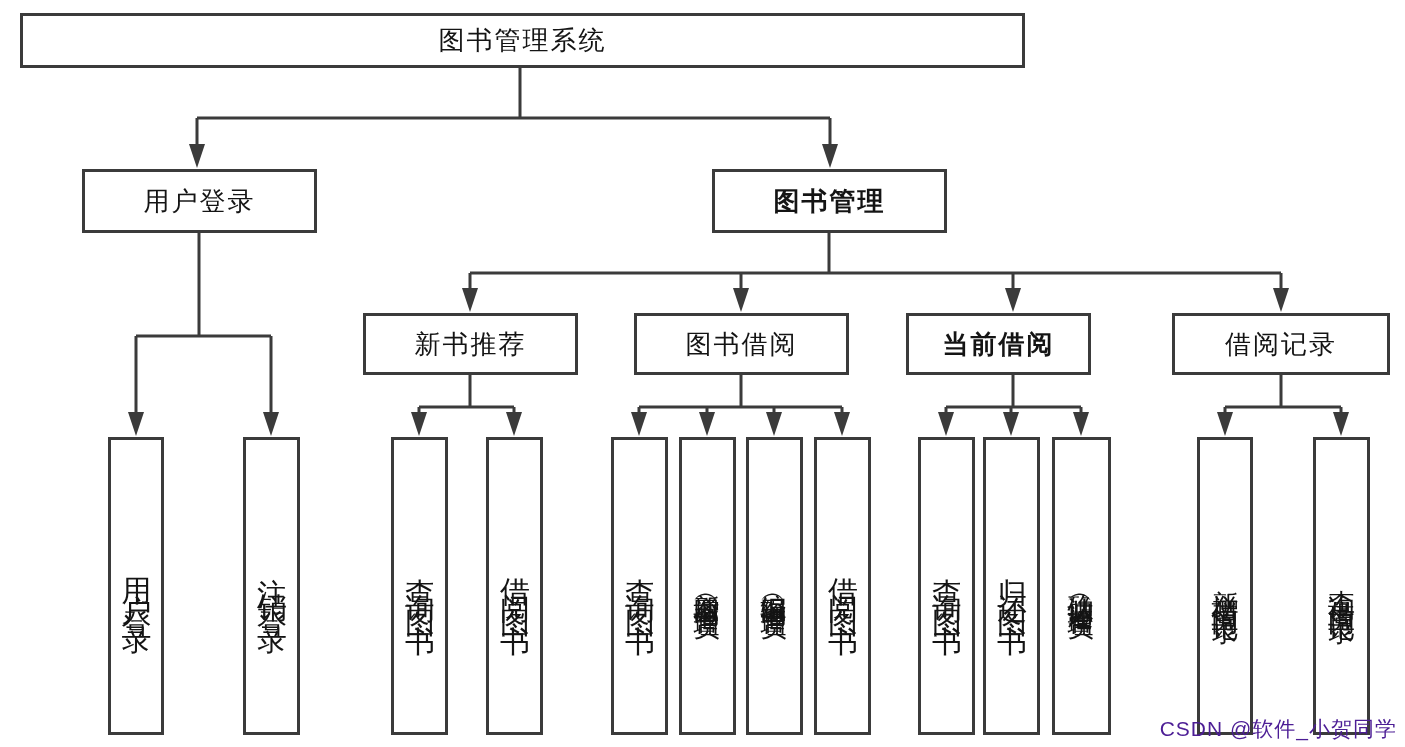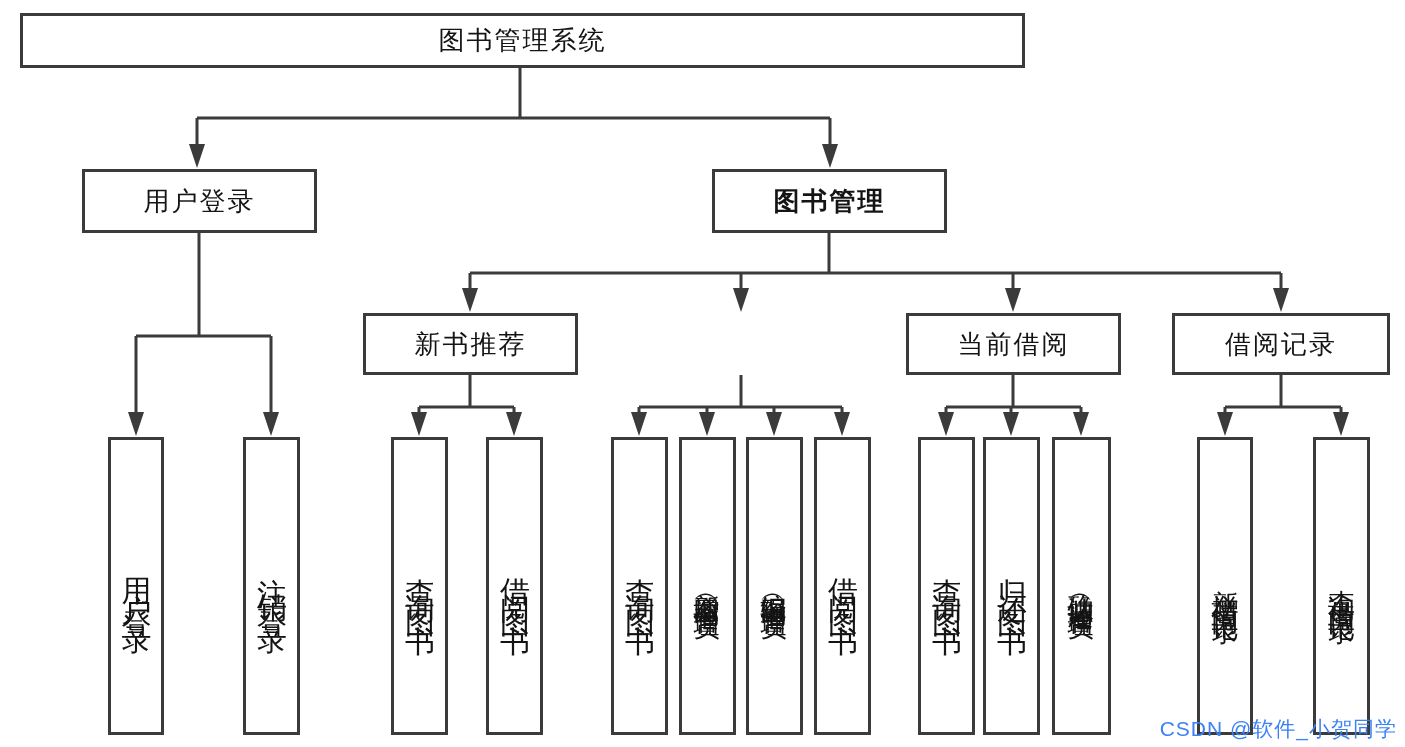--- a/index.html
+++ b/index.html
@@ -29,21 +29,21 @@
   .hbox { font-size: 26px; letter-spacing: 2px; white-space: nowrap; }
   .vbox span { writing-mode: vertical-rl; text-orientation: mixed; }
   .len4 { font-size: 30px; letter-spacing: 16px; }
   .len6 { font-size: 27px; letter-spacing: 6px; }
   .len9 { font-size: 26px; letter-spacing: 3px; }
   .watermark {
     position: absolute;
     top: 715px;
     right: 8px;
     font-size: 21px;
-    color: #3b82f6;
+    color: #4c1d95;
     letter-spacing: 1px;
     white-space: nowrap;
     z-index: 5;
   }
 </style>
 </head>
 <body>
 
 <div class="canvas">
 
@@ -100,21 +100,24 @@
   <div class="node hbox" style="left:82px; top:169px; width:235px; height:64px;">
     <span>用户登录</span>
   </div>
   <div class="node hbox" style="left:712px; top:169px; width:235px; height:64px;font-weight:bold;">
     <span>图书管理</span>
   </div>
 
   <div class="node hbox" style="left:363px; top:313px; width:215px; height:62px;justify-content:center;">
     <span>新书推荐</span>
   </div>
-  <div class="node hbox" style="left:906px; top:313px; width:215px; height:62px;">
+  <div class="node hbox" style="left:634px; top:313px; width:215px; height:62px;">
+    <span>图书借阅</span>
+  </div>
+  <div class="node hbox" style="left:906px; top:313px; width:185px; height:62px;font-weight:bold;">
     <span>当前借阅</span>
   </div>
   <div class="node hbox" style="left:1172px; top:313px; width:218px; height:62px;justify-content:center;">
     <span>借阅记录</span>
   </div>
 
   <div class="node vbox" style="left:108px; top:437px; width:56px; height:298px;">
     <span class="len4">用户登录</span>
   </div>
   <div class="node vbox" style="left:243px; top:437px; width:57px; height:298px;">

